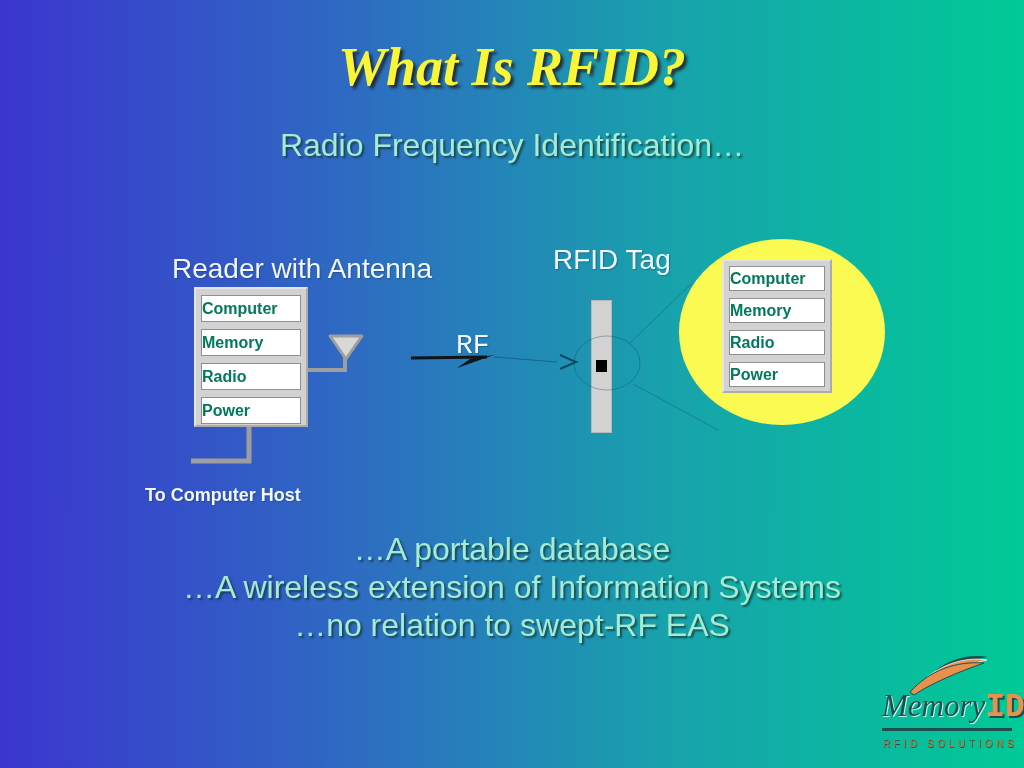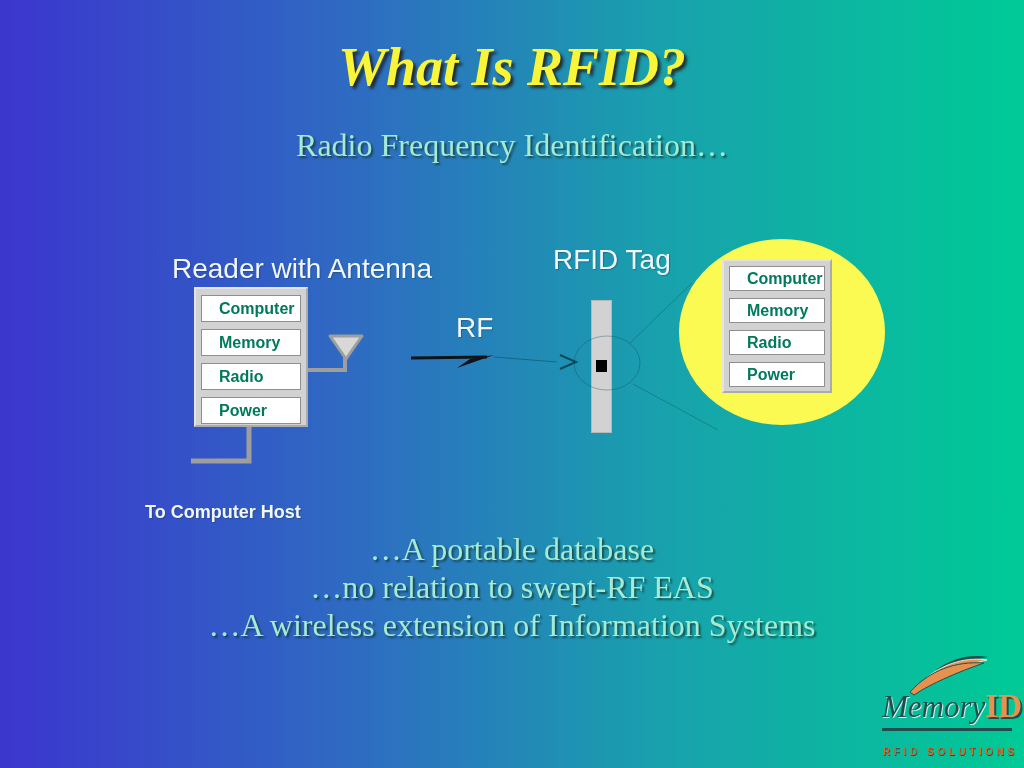--- a/index.html
+++ b/index.html
@@ -13,48 +13,48 @@
   .title{
     position:absolute;top:36px;left:0;width:100%;
     margin:0;text-align:center;
     font-family:"Liberation Serif",serif;
     font-style:italic;font-weight:bold;font-size:54px;
     color:#FBF53A;
     text-shadow:3px 3px 3px rgba(30,30,30,0.85);
   }
   .serif-block{
     position:absolute;left:0;width:100%;text-align:center;
-    font-family:Liberation Serif, serif;
+    font-family:Liberation Sans, sans-serif;
     font-size:32px;line-height:38px;
     color:#A5EAD3;
     text-shadow:2px 2px 2px rgba(20,55,50,0.75);
   }
   .subtitle{top:126px;}
   .bullets{top:530px;}
   .diagram-label{
     position:absolute;color:#F2F7FB;font-size:28px;
     text-shadow:1px 1px 1px rgba(20,50,70,0.35);
   }
   .reader-label{left:172px;top:253px;}
   .tag-label{left:553px;top:244px;}
-  .rf-label{left:456px;top:312px;}
-  .host-label{left:145px;top:502px;font-size:18px;font-weight:bold;}
+  .rf-label{left:456px;top:330px;font-family:Liberation Mono, monospace;}
+  .host-label{left:145px;top:485px;font-size:18px;font-weight:bold;}
   .stack{
     position:absolute;background:#D2D2D2;
     border-top:2px solid #E4E4E4;border-left:2px solid #E4E4E4;
     border-right:2px solid #ABABAB;border-bottom:2px solid #ABABAB;
     box-sizing:border-box;z-index:2;
   }
   .reader-box{left:194px;top:287px;width:114px;height:140px;padding:6px 5px;}
   .tag-stack{left:722px;top:259px;width:110px;height:134px;padding:5px 5px;}
   .comp-row{
     background:#FFFFFF;border:1px solid #8F8F8F;
     box-sizing:border-box;
     display:flex;align-items:center;
-    padding-left:17px;
+    padding-left:0;
     font-weight:bold;font-size:16px;color:#00795C;
   }
   .reader-box .comp-row{height:27px;margin-bottom:7px;}
   .tag-stack .comp-row{height:25px;margin-bottom:7px;}
   .detail-circle{
     position:absolute;left:679px;top:239px;width:206px;height:186px;
     background:#FAFA52;border-radius:50%;z-index:1;
   }
   .tag-bar{
     position:absolute;left:591px;top:300px;width:21px;height:133px;
@@ -75,27 +75,28 @@
     position:absolute;left:2px;top:34px;white-space:nowrap;
     font-family:"Liberation Serif",serif;
   }
   .logo-sensor{
     font-style:italic;font-size:31px;color:#1F4E4E;
     text-shadow:1px 1px 0 rgba(255,255,255,0.8);
   }
   .logo-id{
     font-weight:bold;font-size:33px;color:#E8914E;
     text-shadow:2px 2px 0 #1F4E4E;
+    font-family:Liberation Mono, monospace;
   }
   .logo-rule{
     position:absolute;left:2px;top:74px;width:130px;height:3px;background:#1F4E4E;
   }
   .logo-tagline{
-    position:absolute;left:3px;top:92px;width:135px;
-    font-size:10px;font-weight:bold;letter-spacing:3.6px;
+    position:absolute;left:3px;top:84px;width:135px;
+    font-size:10px;font-weight:normal;letter-spacing:3.6px;
     color:#CE6F2D;text-shadow:0.5px 0.5px 0 #1F4E4E;
   }
 </style>
 </head>
 <body>
 
 <div class="slide">
 
   <h1 class="title">What Is RFID?</h1>
 
@@ -156,22 +157,22 @@
     </g>
     <line x1="494" y1="357" x2="557" y2="362" stroke="rgba(12,60,75,0.45)" stroke-width="1"></line>
     <polyline points="560,355 576,362 560,369" fill="none" stroke="#0E4A5E" stroke-width="2"></polyline>
     <ellipse cx="607" cy="363" rx="33" ry="27" fill="none" stroke="rgba(12,70,85,0.35)" stroke-width="1"></ellipse>
     <line x1="630" y1="343" x2="692" y2="283" stroke="rgba(12,70,85,0.35)" stroke-width="1"></line>
     <line x1="633" y1="384" x2="718" y2="430" stroke="rgba(12,70,85,0.35)" stroke-width="1"></line>
   </svg>
 
   <div class="serif-block bullets">
     <div>…A portable database</div>
+    <div>…A wireless extension of Information Systems</div>
     <div>…no relation to swept-RF EAS</div>
-    <div>…A wireless extension of Information Systems</div>
   </div>
 
   <div class="logo">
     <svg class="swoosh" width="86" height="42" viewBox="0 0 86 42">
       <path d="M28,16 C44,4 62,0 80,3 C62,6 44,11 30,19 Z" fill="#1F4E4E"></path>
       <path d="M18,24 C38,8 60,3 79,6 C58,11 36,19 20,27 Z" fill="#E8914E" stroke="#FFFFFF" stroke-width="0.8"></path>
       <path d="M2,38 C22,16 48,7 76,9 C50,18 22,30 6,41 Z" fill="#E8914E" stroke="#1F4E4E" stroke-width="1"></path>
     </svg>
     <div class="logo-text">
       <span class="logo-sensor">Memory</span><span class="logo-id">ID</span>

